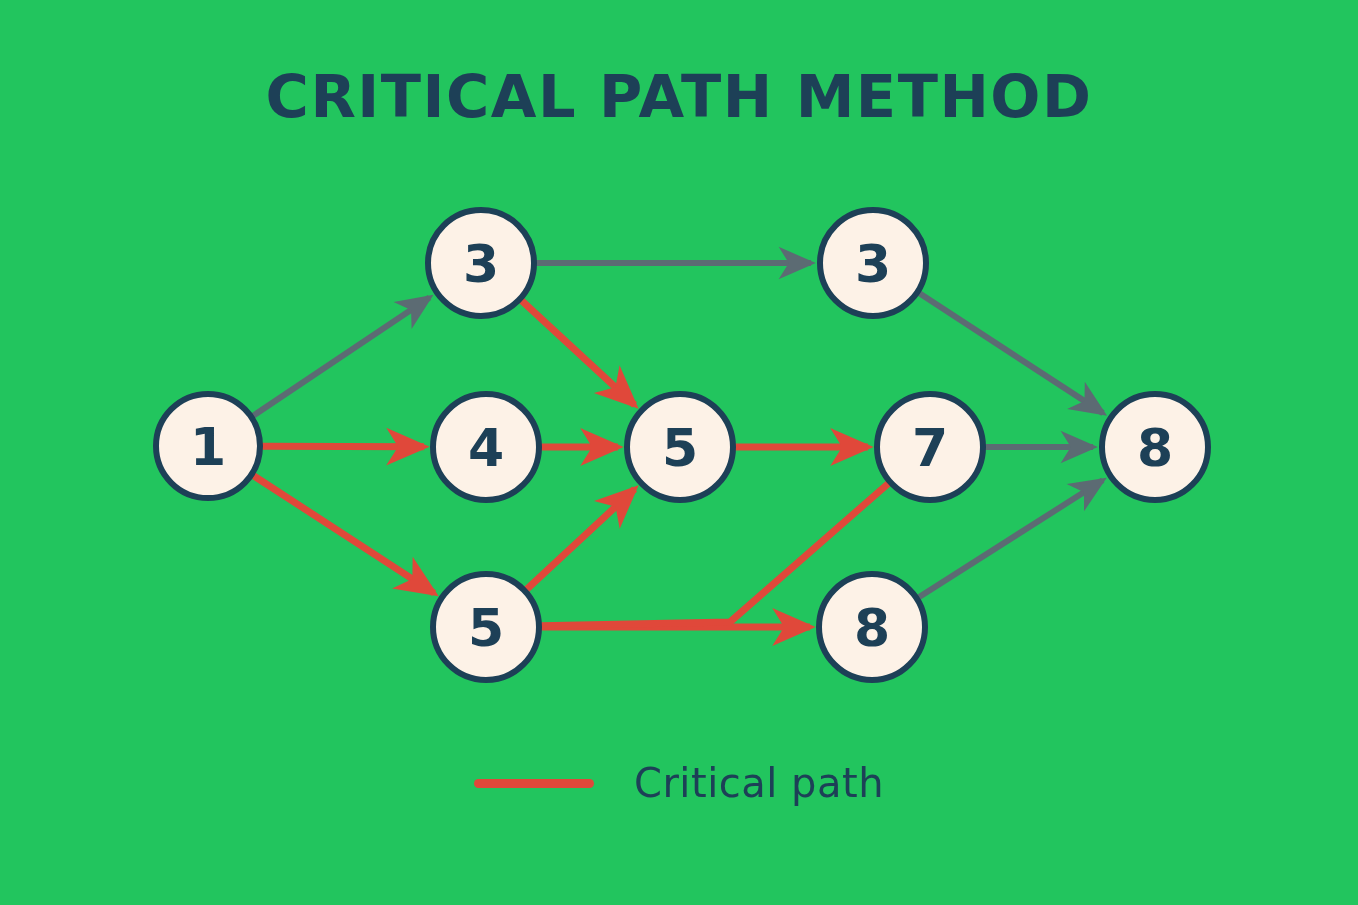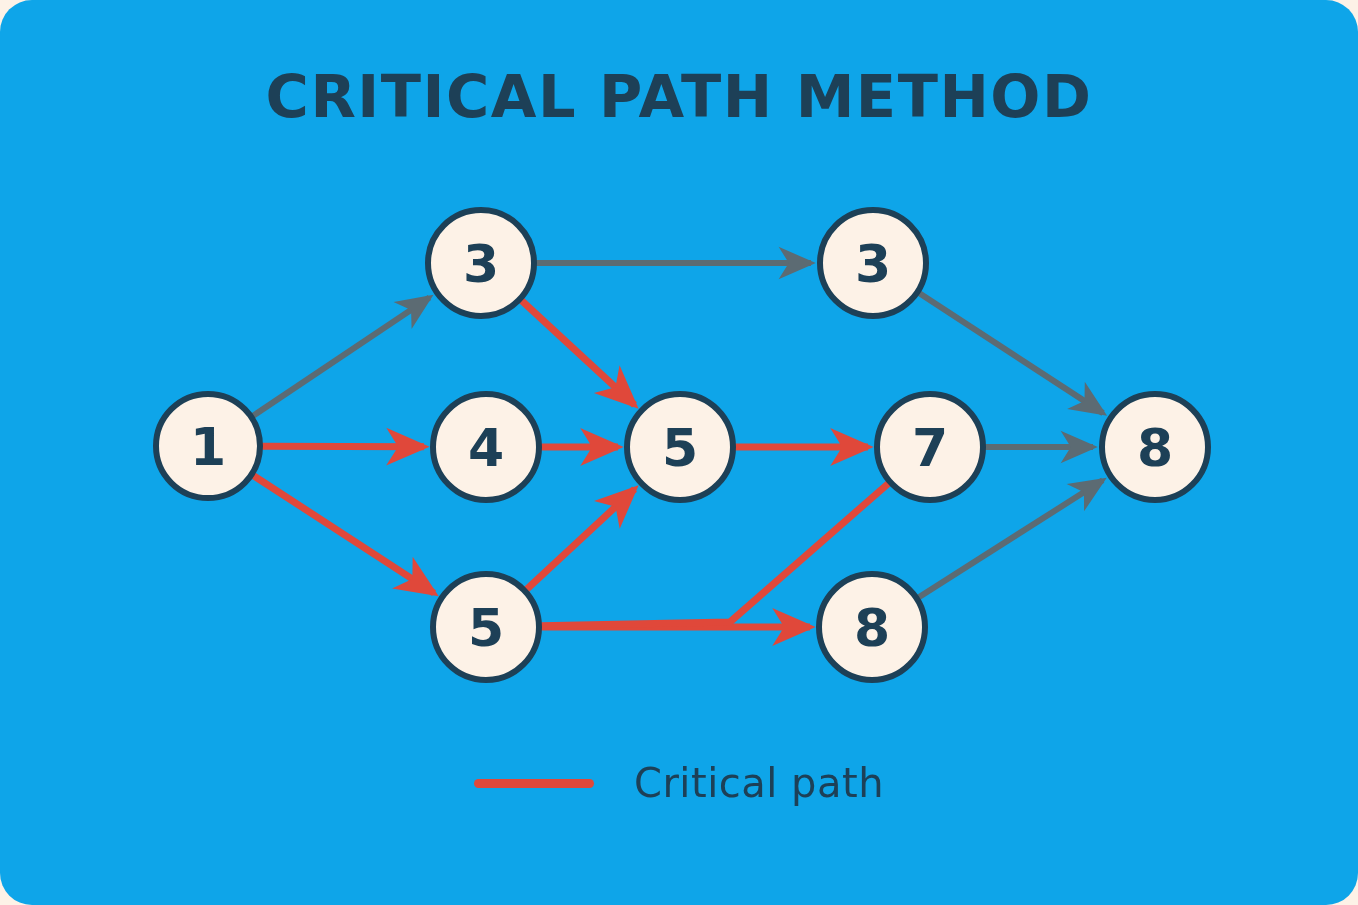--- a/index.html
+++ b/index.html
@@ -69,21 +69,21 @@
     font-family: "DejaVu Sans", sans-serif;
     font-size: 40px;
     color: #1d4057;
     letter-spacing: 0.5px;
     white-space: nowrap;
   }
 </style>
 </head>
 <body style="background: rgb(253, 242, 231);">
 
-<div id="stage" style="background: #0ea5e9; border-radius: 32px;">
+<div id="stage" style="background: #22c55e;">
 
   <div id="title" style="color: rgb(29, 64, 87);">CRITICAL PATH METHOD</div>
 
   <svg id="graph" viewBox="0 0 1358 905" xmlns="http://www.w3.org/2000/svg">
     <defs>
       <marker id="arrow-red" markerWidth="7" markerHeight="7" refX="5.6" refY="3" orient="auto" markerUnits="strokeWidth">
         <path d="M0.2,0.3 L6.4,3 L0.2,5.7 L1.9,3 Z" fill="#e0483a"></path>
       </marker>
       <marker id="arrow-gray" markerWidth="7" markerHeight="7" refX="5.6" refY="3" orient="auto" markerUnits="strokeWidth">
         <path d="M0.2,0.3 L6.4,3 L0.2,5.7 L1.9,3 Z" fill="#5c6b73"></path>

